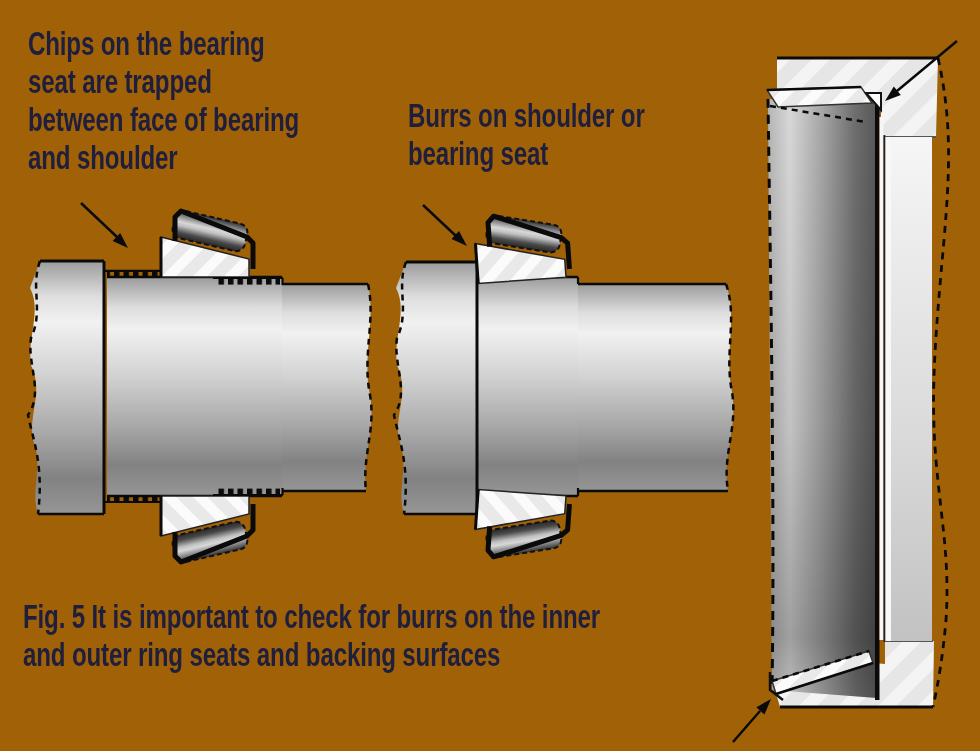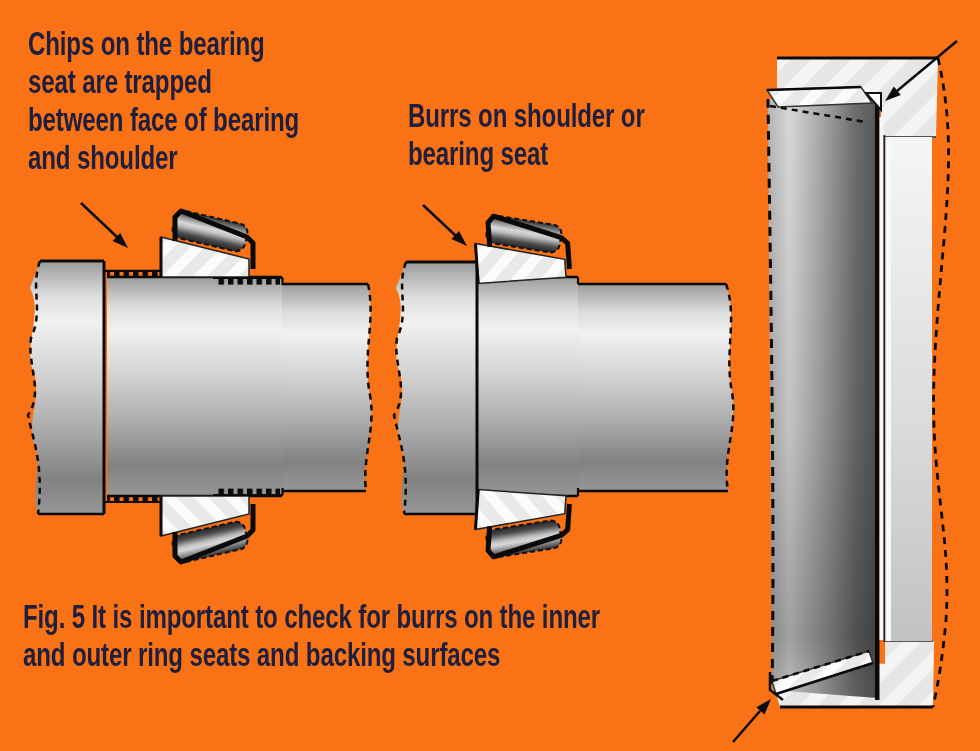--- a/index.html
+++ b/index.html
@@ -1,18 +1,18 @@
 <!DOCTYPE html>
 <html><head>
 <meta charset="utf-8">
 <style>
   html,body { margin:0; padding:0; background:#ffffff; }
   .stage {
     position:relative; width:980px; height:751px;
-    background:#f97316; overflow:hidden;
+    background:#a16207; overflow:hidden;
     font-family:"Liberation Sans", sans-serif;
   }
   .anno {
     position:absolute;
     font-weight:bold;
     font-size:33px;
     line-height:38px;
     color:#1f1f3d;
     transform:scaleX(0.73);
     transform-origin:0 0;

